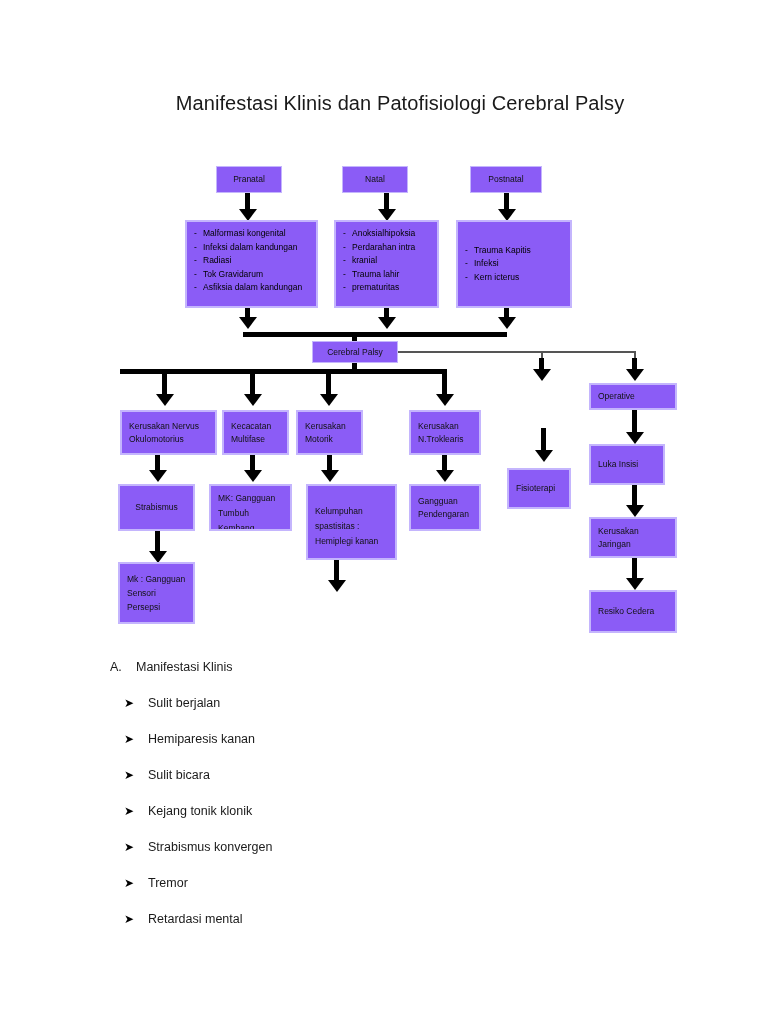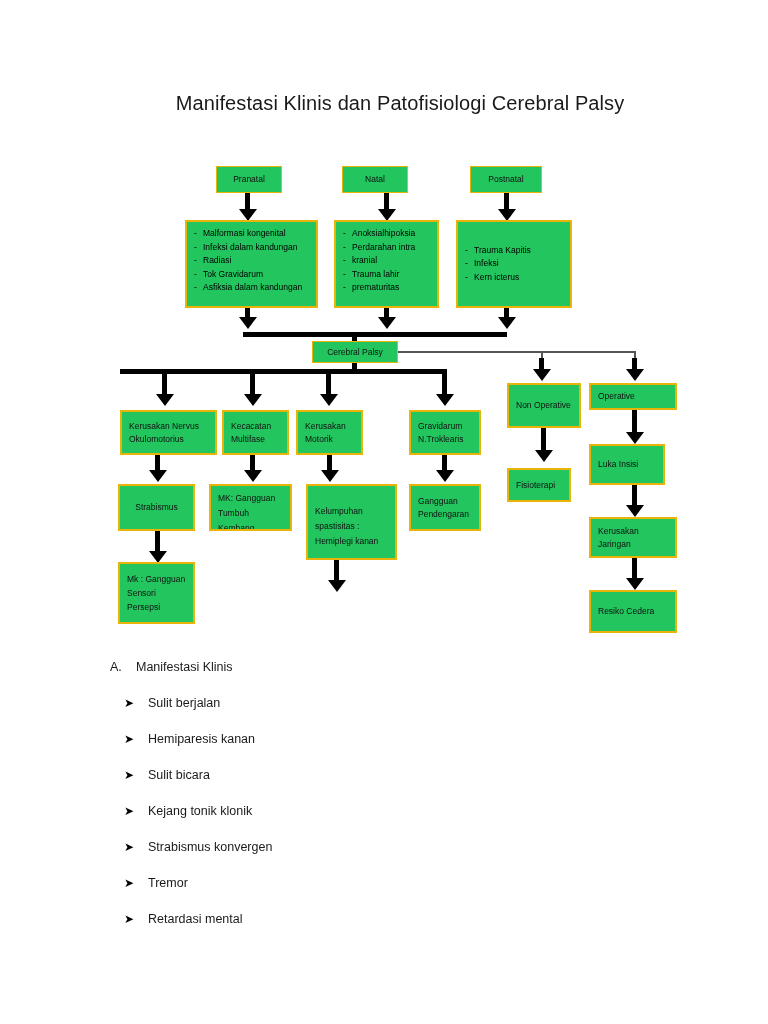--- a/index.html
+++ b/index.html
@@ -10,22 +10,22 @@
   }
   #page{position:relative;width:768px;height:1024px;}
 
   .title{
     position:absolute;left:0;top:92px;width:768px;text-align:center;
     font-size:20px;font-weight:400;color:#1a1a1a;letter-spacing:.1px;padding-left:16px;
   }
 
   
   .box{
-    position:absolute;box-sizing:border-box;background:#22c55e;
-    border:2px solid #eab308;overflow:hidden;
+    position:absolute;box-sizing:border-box;background:#8b5cf6;
+    border:2px solid #c4b5fd;overflow:hidden;
     display:flex;align-items:center;
   }
   .box.pad{padding:5px 7px;}
   .box .txt{
     font-size:8.5px;line-height:13px;color:#111;width:100%;
     font-family:"Liberation Sans", sans-serif;
   }
   .box.center{justify-content:center;}
   .box.center .txt{text-align:center;}
   .box.top{align-items:flex-start;}
@@ -161,33 +161,30 @@
   <div class="box pad" style="left:120px;top:410px;width:97px;height:45px;">
     <span class="txt">Kerusakan Nervus Okulomotorius</span>
   </div>
   <div class="box pad" style="left:222px;top:410px;width:67px;height:45px;">
     <span class="txt">Kecacatan Multifase</span>
   </div>
   <div class="box pad" style="left:296px;top:410px;width:67px;height:45px;">
     <span class="txt">Kerusakan Motorik</span>
   </div>
   <div class="box pad" style="left:409px;top:410px;width:72px;height:45px;">
-    <span class="txt">Gravidarum N.Troklearis</span>
-  </div>
-
-  <div class="box pad" style="left:507px;top:383px;width:74px;height:45px;">
-    <span class="txt">Non Operative</span>
-  </div>
+    <span class="txt">Kerusakan N.Troklearis</span>
+  </div>
+
   <div class="box pad" style="left:589px;top:383px;width:88px;height:27px;">
     <span class="txt">Operative</span>
   </div>
 
   <div class="vline" style="left:541px;top:428px;height:26px;"></div>
   <div class="arrow" style="left:534.5px;top:450px;"></div>
-  <div class="box pad" style="left:507px;top:468px;width:64px;height:34px;padding-left:7px;">
+  <div class="box pad" style="left:507px;top:468px;width:64px;height:41px;padding-left:7px;">
     <span class="txt">Fisioterapi</span>
   </div>
 
   <div class="vline" style="left:632px;top:410px;height:26px;"></div>
   <div class="arrow" style="left:625.5px;top:432px;"></div>
   <div class="box pad" style="left:589px;top:444px;width:76px;height:41px;">
     <span class="txt">Luka Insisi</span>
   </div>
 
   <div class="vline" style="left:632px;top:485px;height:24px;"></div>

